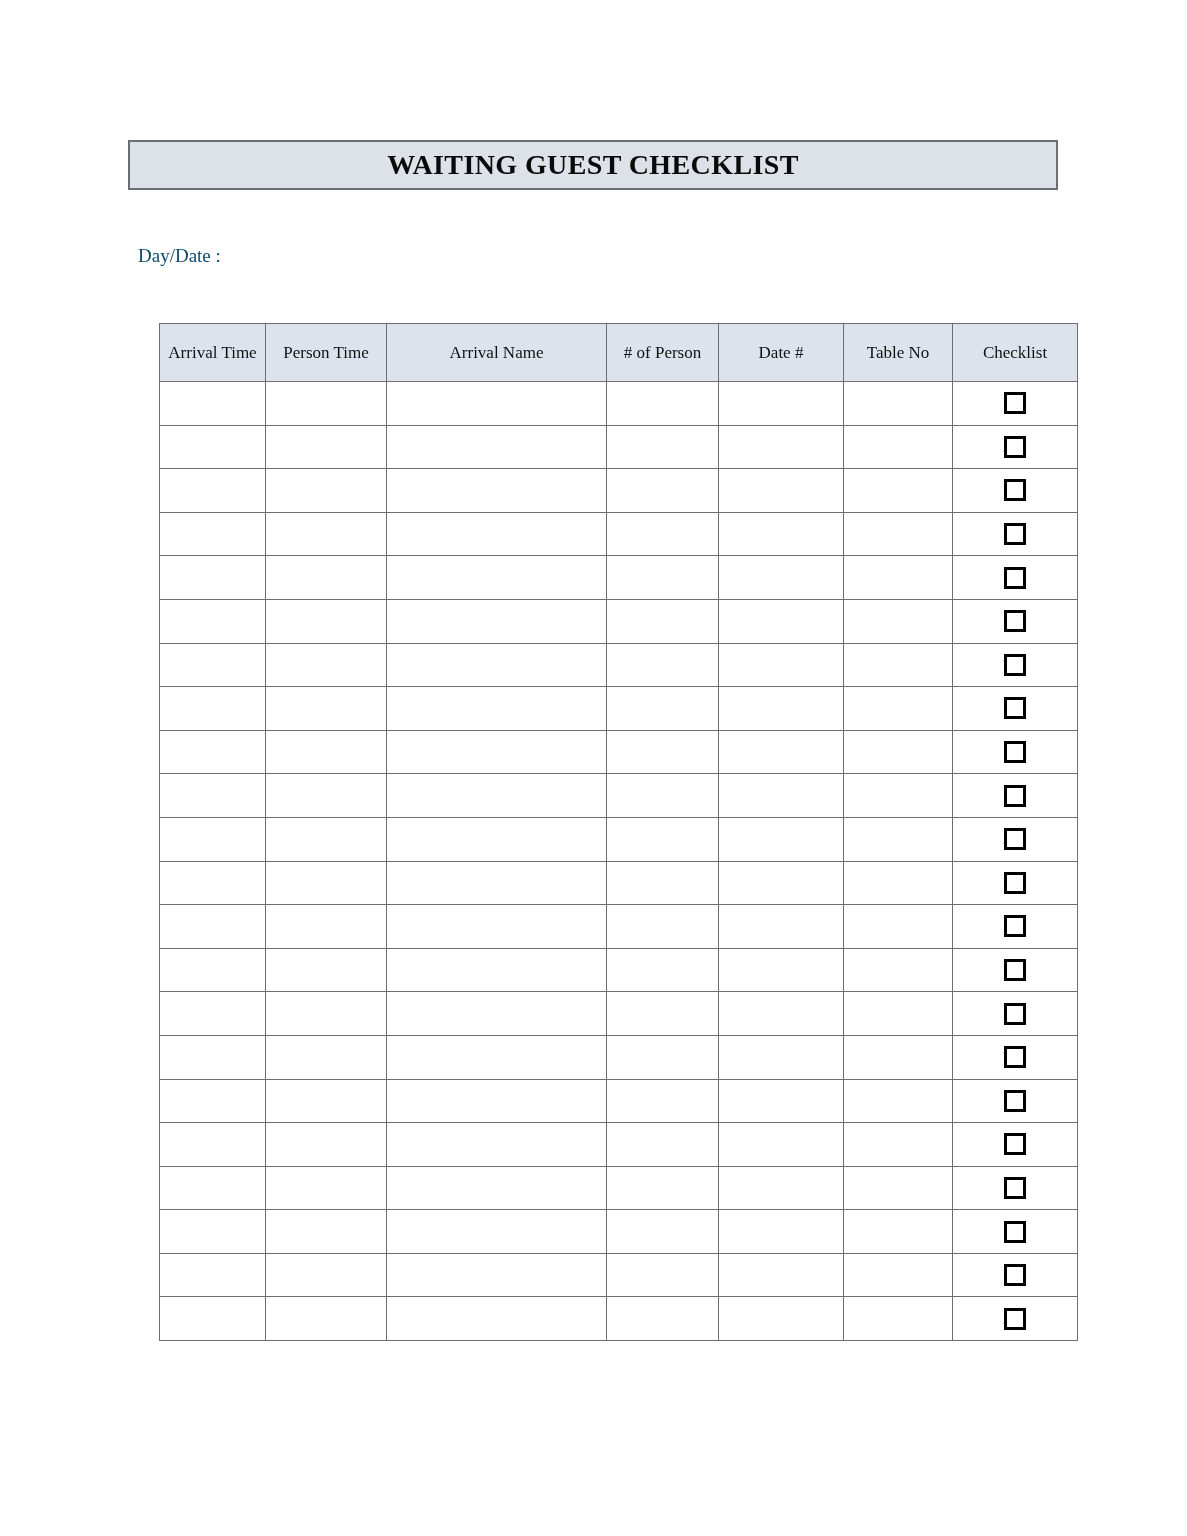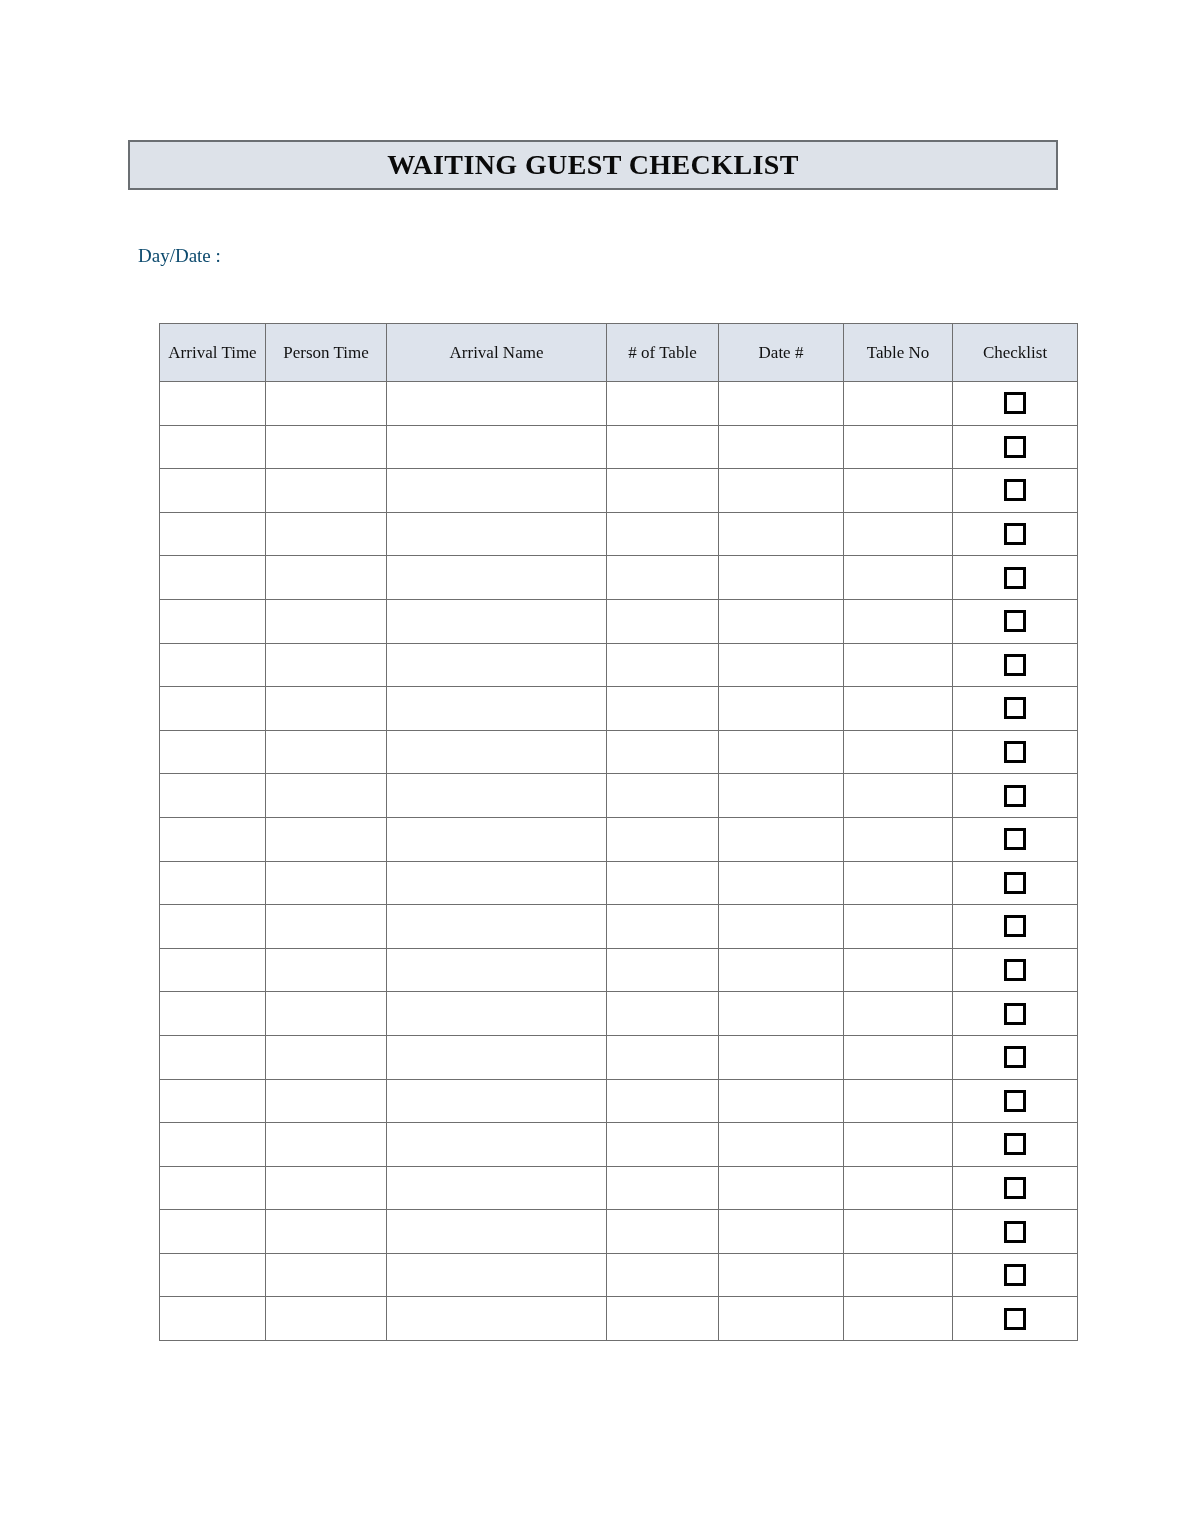--- a/index.html
+++ b/index.html
@@ -133,21 +133,21 @@
       <col class="col-persons">
       <col class="col-phone">
       <col class="col-table">
       <col class="col-checklist">
     </colgroup>
     <thead>
       <tr>
         <th>Arrival Time</th>
         <th>Person Time</th>
         <th>Arrival Name</th>
-        <th># of Table</th>
+        <th># of Person</th>
         <th>Date #</th>
         <th>Table No</th>
         <th>Checklist</th>
       </tr>
     </thead>
     <tbody id="table-body">
         <tr>
           <td></td>
           <td></td>
           <td></td>

